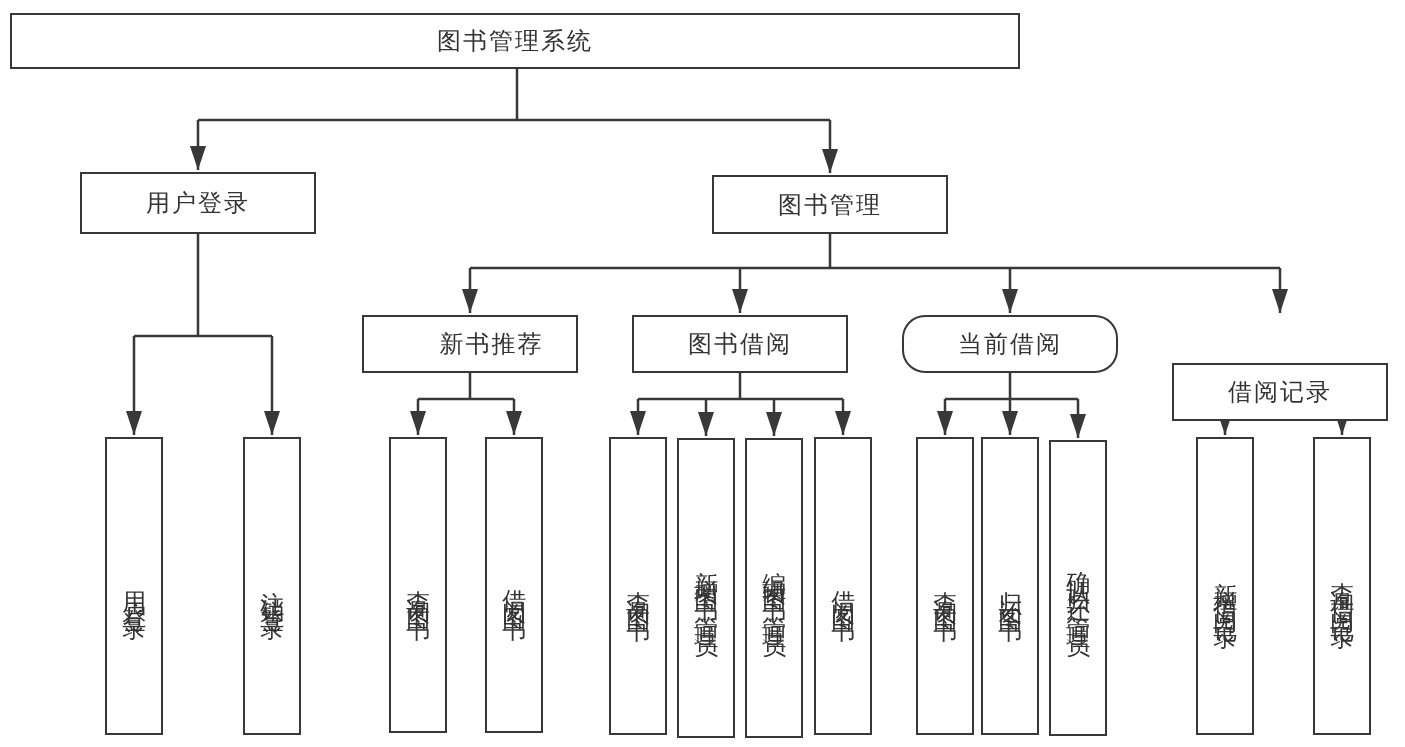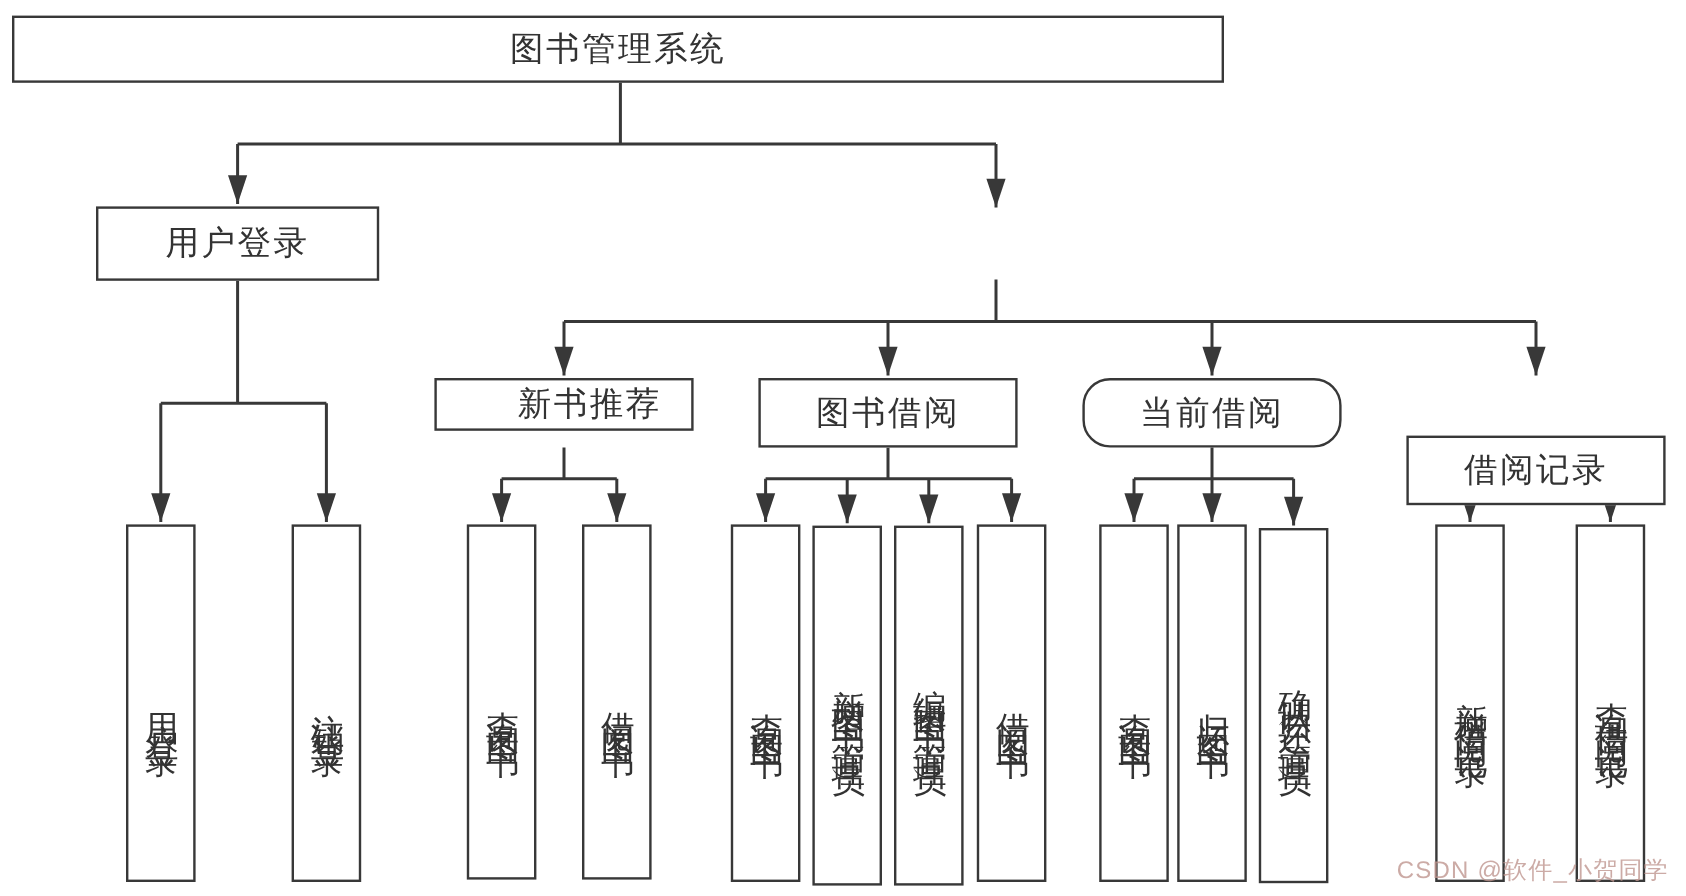--- a/index.html
+++ b/index.html
@@ -7,21 +7,21 @@
     position:relative; width:1405px; height:747px;
     background:#ffffff; overflow:hidden;
     font-family:"Liberation Sans","DejaVu Sans",sans-serif;
     color:#333333;
   }
   .wires { position:absolute; left:0; top:0; }
   .box {
     position:absolute; background:#ffffff;
     border:2px solid #383838; box-sizing:border-box;
     display:flex; align-items:center; justify-content:center;
-    font-size:28px; letter-spacing:2px; text-align:center;
+    font-size:24px; letter-spacing:2px; text-align:center;
     z-index:2;
   }
   .vbox {
     writing-mode:vertical-rl; text-orientation:mixed;
     letter-spacing:9px; line-height:1.1; letter-spacing:9px;
     padding-top:10px; padding-bottom:2px;
   }
   .watermark {
     position:absolute; z-index:3;
     font-size:20px; letter-spacing:1px;
@@ -62,22 +62,23 @@
       <polygon points="1002,411 1018,411 1010,435"></polygon>
       <polygon points="1070,414 1086,414 1078,438"></polygon>
       <polygon points="1217,411 1233,411 1225,435"></polygon>
       <polygon points="1334,411 1350,411 1342,435"></polygon>
     </g>
   </svg>
 
   <div class="box" style="left:10px; top:13px; width:1010px; height:56px;">图书管理系统</div>
 
   <div class="box" style="left:80px; top:172px; width:236px; height:62px;">用户登录</div>
+  <div class="box" style="left:712px; top:175px; width:236px; height:59px;">图书管理</div>
 
-  <div class="box" style="left:362px; top:315px; width:216px; height:44px;padding-left:43px;">新书推荐</div>
+  <div class="box" style="left:362px; top:315px; width:216px; height:58px;padding-left:43px;">新书推荐</div>
   <div class="box" style="left:632px; top:315px; width:216px; height:58px;">图书借阅</div>
   <div class="box" style="left:902px; top:315px; width:216px; height:58px;border-radius:23px;">当前借阅</div>
   <div class="box" style="left:1172px; top:315px; width:216px; height:58px;margin-top:48px;">借阅记录</div>
 
   <div class="box vbox" style="left:105px; top:437px; width:58px; height:298px;">用户登录</div>
   <div class="box vbox" style="left:243px; top:437px; width:58px; height:298px;">注销登录</div>
 
   <div class="box vbox" style="left:389px; top:437px; width:58px; height:296px;">查询图书</div>
   <div class="box vbox" style="left:485px; top:437px; width:58px; height:296px;">借阅图书</div>
 
@@ -86,15 +87,14 @@
   <div class="box vbox" style="left:745px; top:438px; width:58px; height:300px;">编辑图书（管理员）</div>
   <div class="box vbox" style="left:814px; top:437px; width:58px; height:298px;">借阅图书</div>
 
   <div class="box vbox" style="left:916px; top:437px; width:58px; height:298px;">查询图书</div>
   <div class="box vbox" style="left:981px; top:437px; width:58px; height:298px;">归还图书</div>
   <div class="box vbox" style="left:1049px; top:440px; width:58px; height:296px;">确认归还（管理员）</div>
 
   <div class="box vbox" style="left:1196px; top:437px; width:58px; height:298px;">新增借阅记录</div>
   <div class="box vbox" style="left:1313px; top:437px; width:58px; height:298px;">查询借阅记录</div>
 
-  <div class="watermark" style="left: 1164px; top: 712px; color: rgba(191, 150, 144, 0.8);">CSDN @软件_小贺同学</div>
 
 </div>
 
 </body></html>

